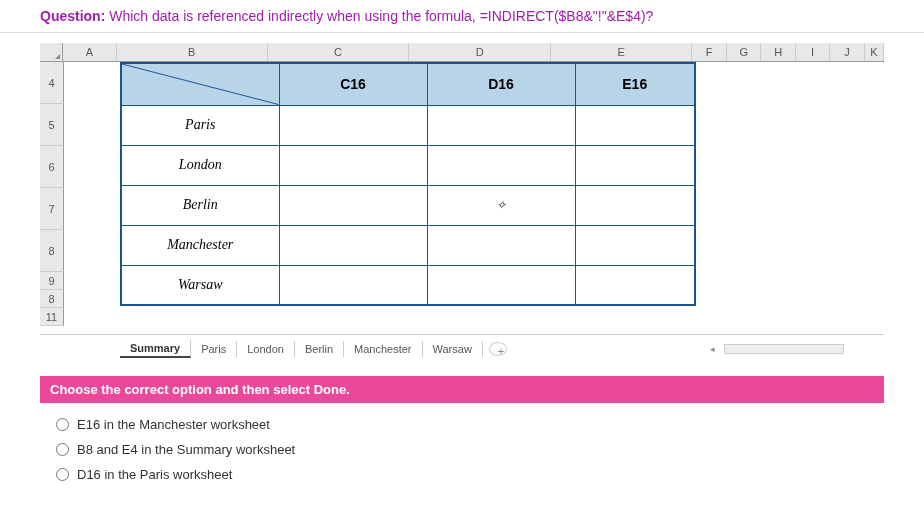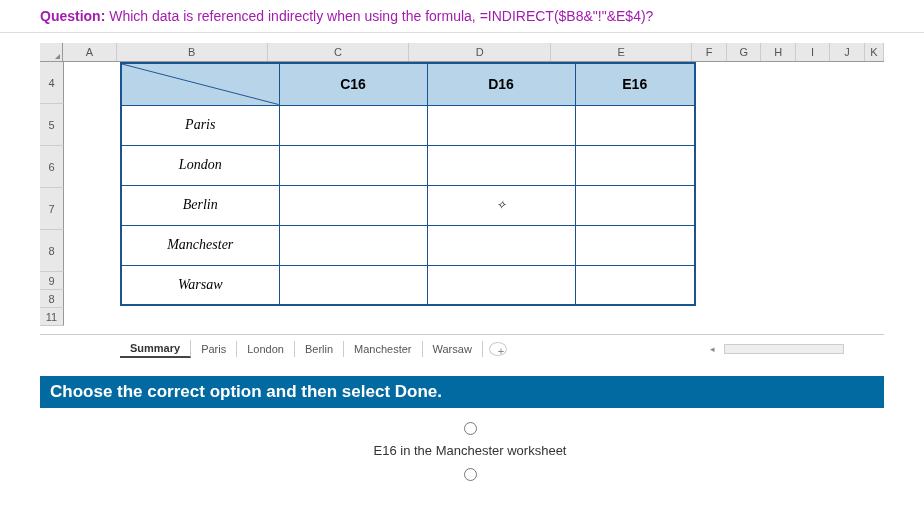--- a/index.html
+++ b/index.html
@@ -48,24 +48,24 @@
     
     .sheet-tabs { margin: 8px 40px 0 40px; display: flex; align-items: center; gap: 0; font-size: 11px; border-top: 1px solid #ccc; padding-top: 5px; position: relative; }
     .sheet-tabs .spacer { width: 80px; }
     .sheet-tabs .tab { padding: 2px 10px; border-right: 1px solid #ccc; color: #555; cursor: pointer; }
     .sheet-tabs .tab.active { font-weight: bold; color: #333; border-bottom: 2px solid #444; }
     .sheet-tabs .add-tab { padding: 2px 8px; color: #888; border: 1px solid #ccc; border-radius: 50%; margin-left: 6px; width: 14px; height: 14px; line-height: 12px; text-align: center; font-size: 11px; }
     .sheet-tabs .scroll-ctrl { margin-left: auto; display: flex; align-items: center; gap: 4px; margin-right: 40px; }
     .sheet-tabs .scroll-arrow { width: 10px; height: 10px; font-size: 9px; color: #888; }
     .sheet-tabs .scroll-track { width: 120px; height: 10px; background: #eee; border: 1px solid #ccc; }
     
-    .instruction-bar { margin: 18px 40px 0 40px; background: #0369a1; color: #fff; padding: 6px 10px; font-size: 17px; font-weight: bold; }
+    .instruction-bar { margin: 18px 40px 0 40px; background: #ec4899; color: #fff; padding: 6px 10px; font-size: 13px; font-weight: bold; }
     
     .options { margin: 14px 40px 0 56px; display: flex; flex-direction: column; gap: 10px; font-size: 13px; color: #333; }
-    .options label { display: flex; align-items: center; gap: 8px; cursor: pointer; flex-direction: column; }
+    .options label { display: flex; align-items: center; gap: 8px; cursor: pointer; }
     .options input[type="radio"] { width: 13px; height: 13px; }
   </style>
 </head>
 <body>
 
 <div class="question-bar">
   <b>Question:</b>
   <span>Which data is referenced indirectly when using the formula, =INDIRECT($B8&amp;"!"&amp;E$4)?</span>
 </div>
 
@@ -161,14 +161,19 @@
 
 <div class="instruction-bar">Choose the correct option and then select Done.</div>
 
 <div class="options">
   <label>
     <input type="radio" name="ans" style="">
     <span>E16 in the Manchester worksheet</span>
   </label>
   <label>
     <input type="radio" name="ans" style="">
+    <span>B8 and E4 in the Summary worksheet</span>
+  </label>
+  <label>
+    <input type="radio" name="ans" style="">
+    <span>D16 in the Paris worksheet</span>
   </label>
 </div>
 
 </body></html>

